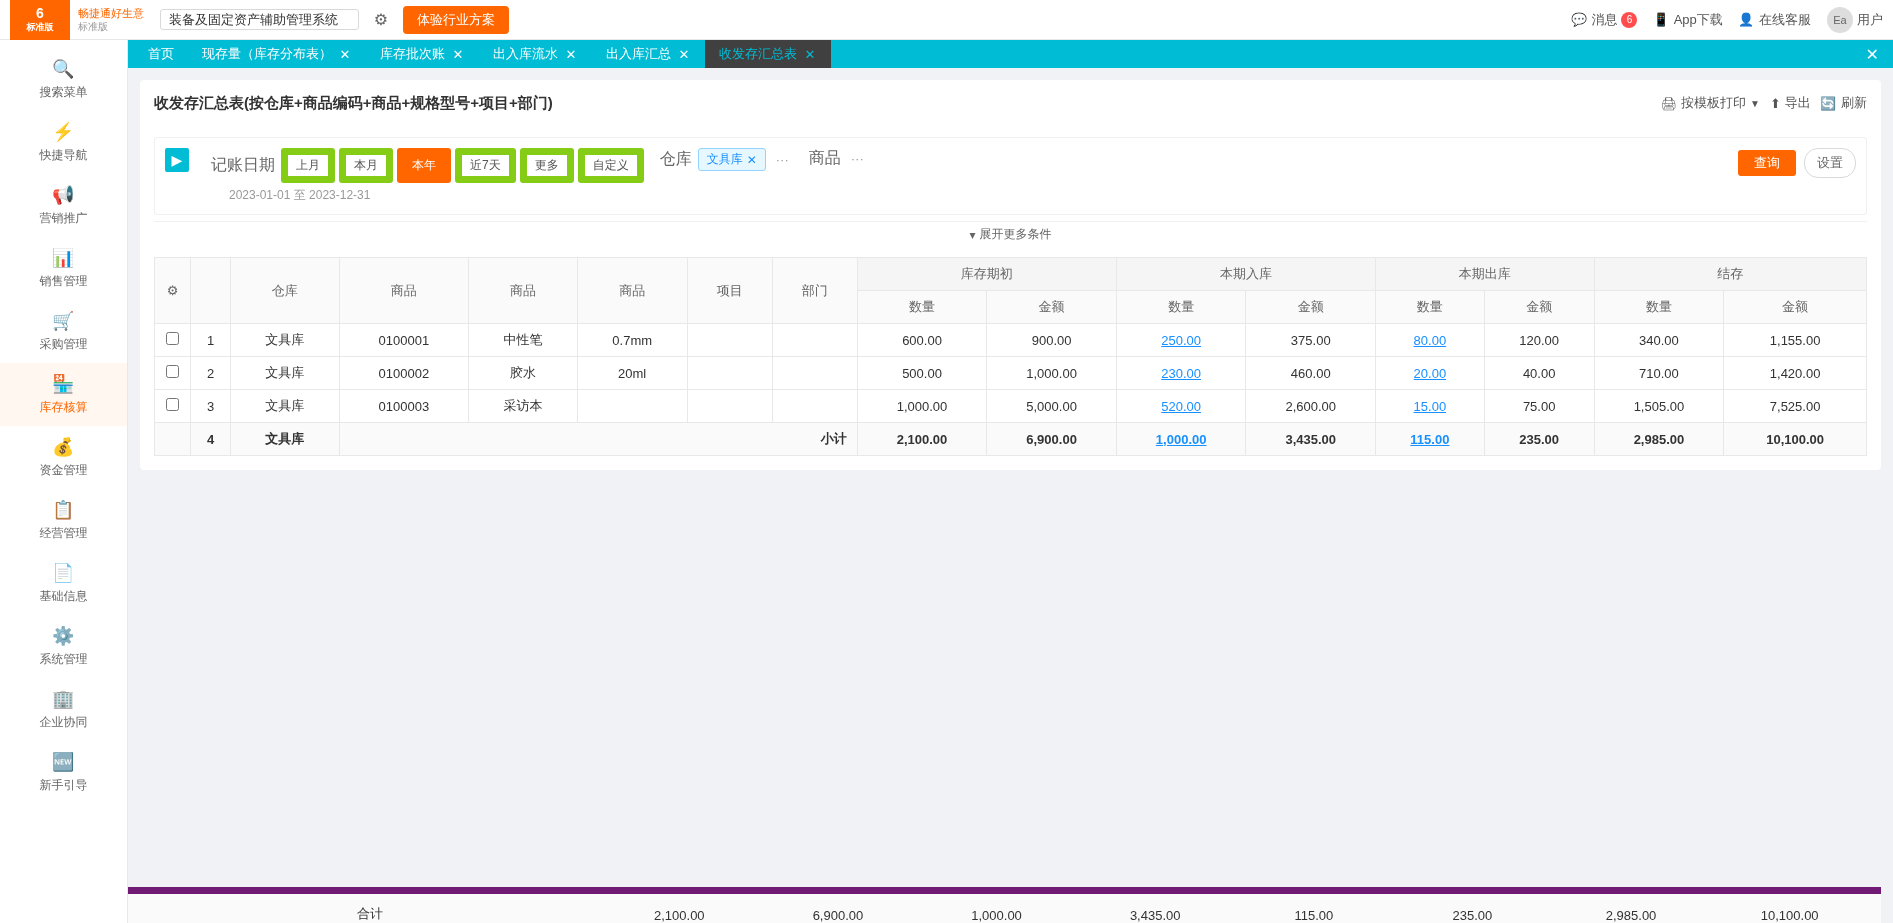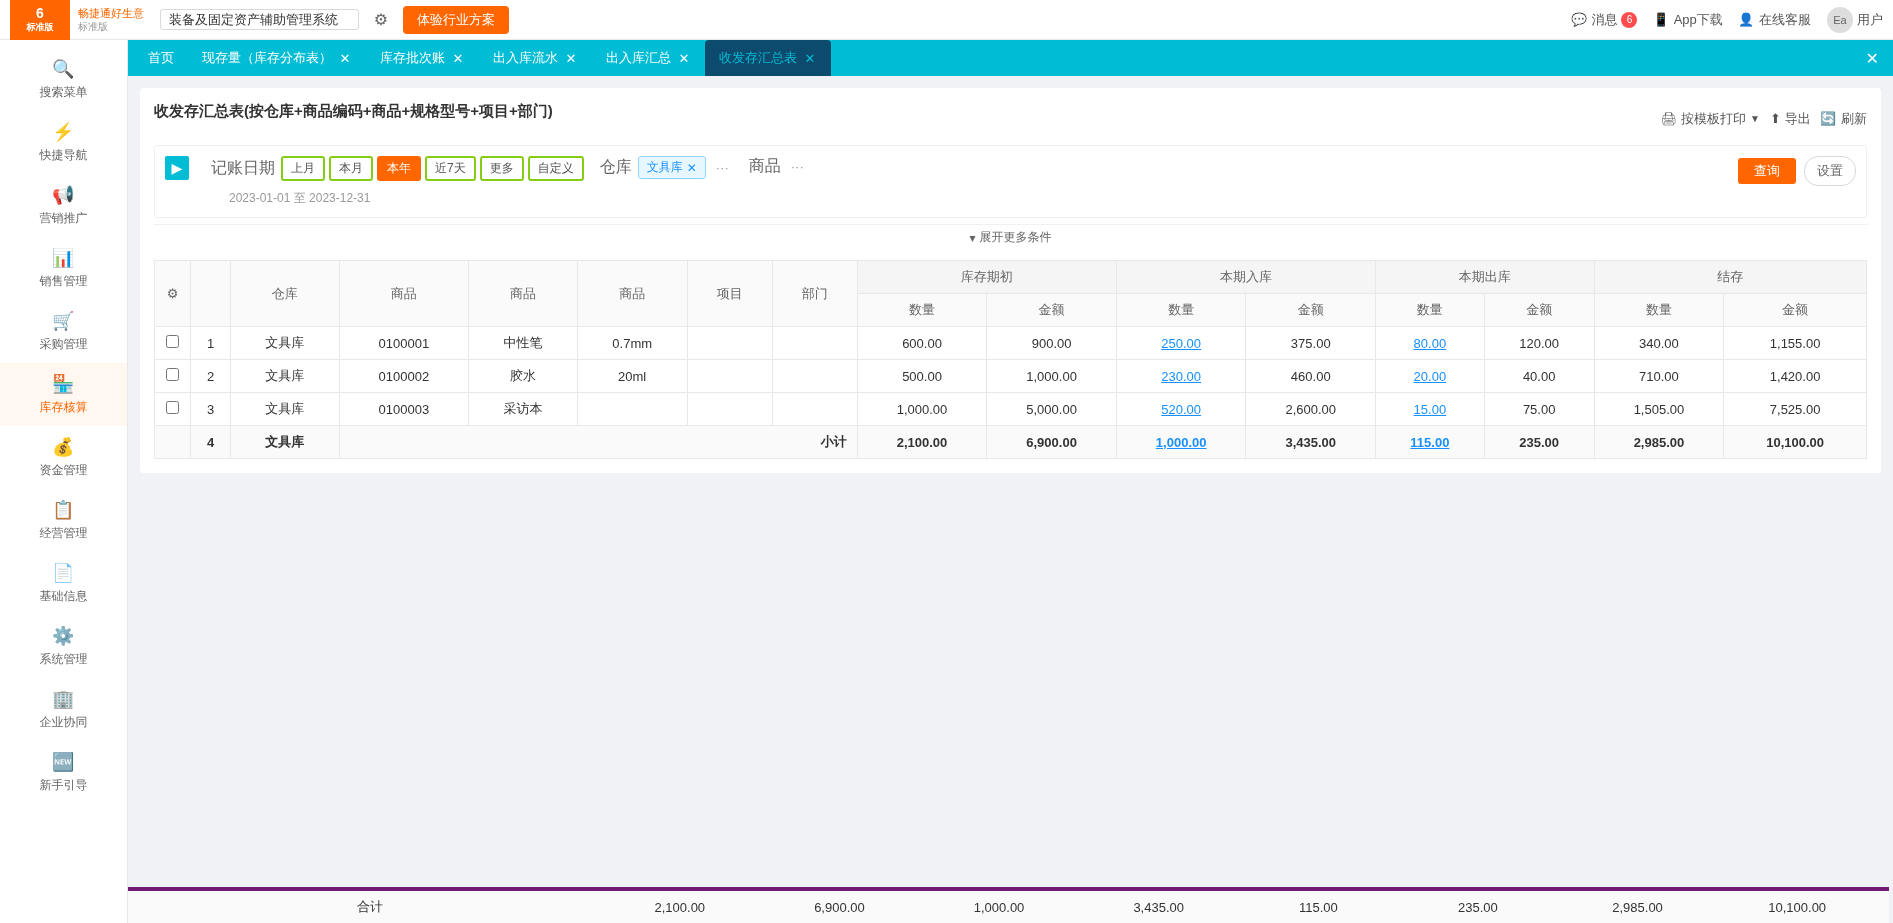--- a/index.html
+++ b/index.html
@@ -138,36 +138,36 @@
       display: flex;
       flex-direction: column;
       overflow: hidden;
     }
 
     
     .tab-bar {
       background: #00bcd4;
       display: flex;
       align-items: center;
-      height: 36px;
+      height: 28px;
       padding: 0 6px;
     }
     .tab-item {
       display: flex;
       align-items: center;
       padding: 0 14px;
       height: 36px;
       color: white;
       font-size: 13px;
       cursor: pointer;
       gap: 6px;
       white-space: nowrap;
     }
     .tab-item.active {
-      background: #0c4a6e;
+      background: #404040;
       color: #00bcd4;
       border-radius: 4px 4px 0 0;
       text-align: center;
     }
     .tab-close-x {
       width: 14px;
       height: 14px;
       display: flex;
       align-items: center;
       justify-content: center;
@@ -207,21 +207,21 @@
       font-size: 16px;
       white-space: nowrap;
     }
     .date-btns {
       display: flex;
       gap: 4px;
       align-items: center;
     }
     .date-btn {
       padding: 2px 8px;
-      border: 2px solid #84cc16;
+      border: 7px solid #84cc16;
       border-radius: 3px;
       cursor: pointer;
       font-size: 12px;
       background: white;
       color: #555;
     }
     .date-btn.active {
       background: #ff6600;
       color: white;
       border-color: #ff6600;
@@ -344,41 +344,41 @@
       flex-wrap: wrap;
     }
     .filter-group {
       display: flex;
       align-items: center;
       gap: 6px;
     }
 
     .page-header-row {
       display: flex;
-      align-items: center;
+      align-items: flex-start;
       justify-content: space-between;
       margin-bottom: 10px;
     }
     .header-right-btns {
       display: flex;
       align-items: center;
       gap: 10px;
     }
 
     
     .bottom-total-bar {
       position: fixed;
       bottom: 0;
       left: 128px;
-      right: 4px;
+      right: 12px;
       background: #fafafa;
-      border-top: 4px solid #701a75;
+      border-top: 7px solid #701a75;
       height: 36px;
       display: flex;
-      align-items: center;
+      align-items: flex-end;
       padding: 0 12px;
       z-index: 10;
     }
   </style>
 </head>
 <body>
 
 <div class="top-header">
   <div class="top-header-left">
     <div class="app-logo">

